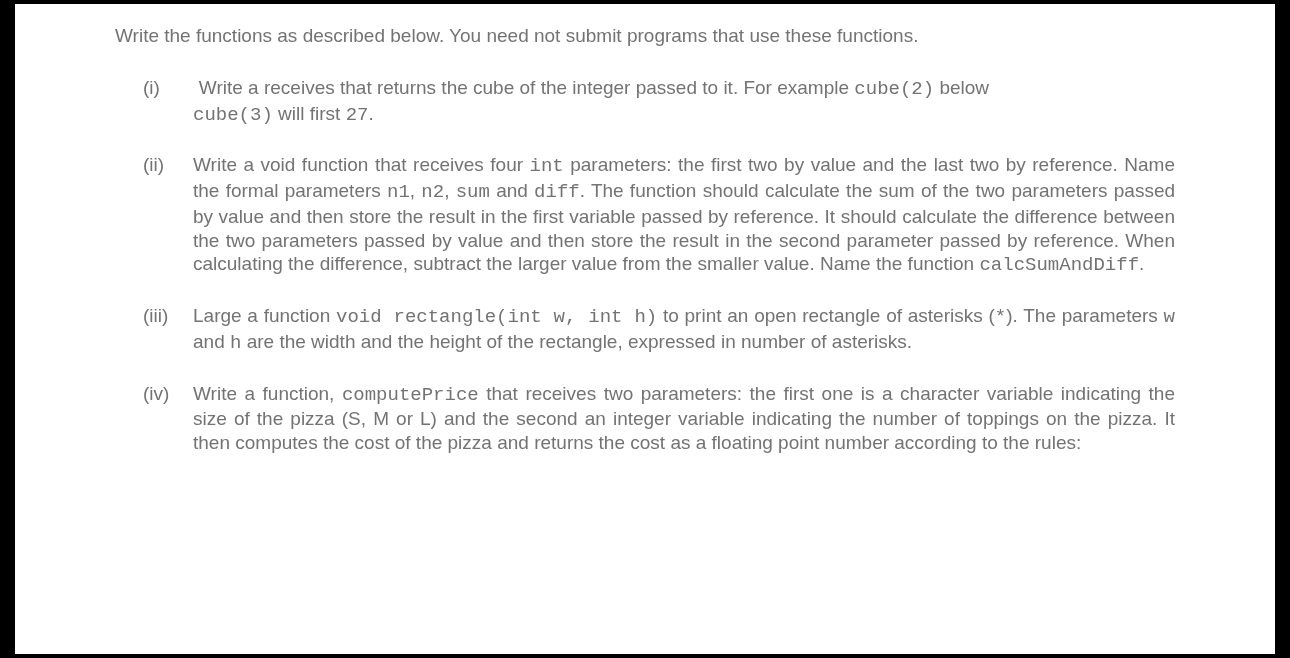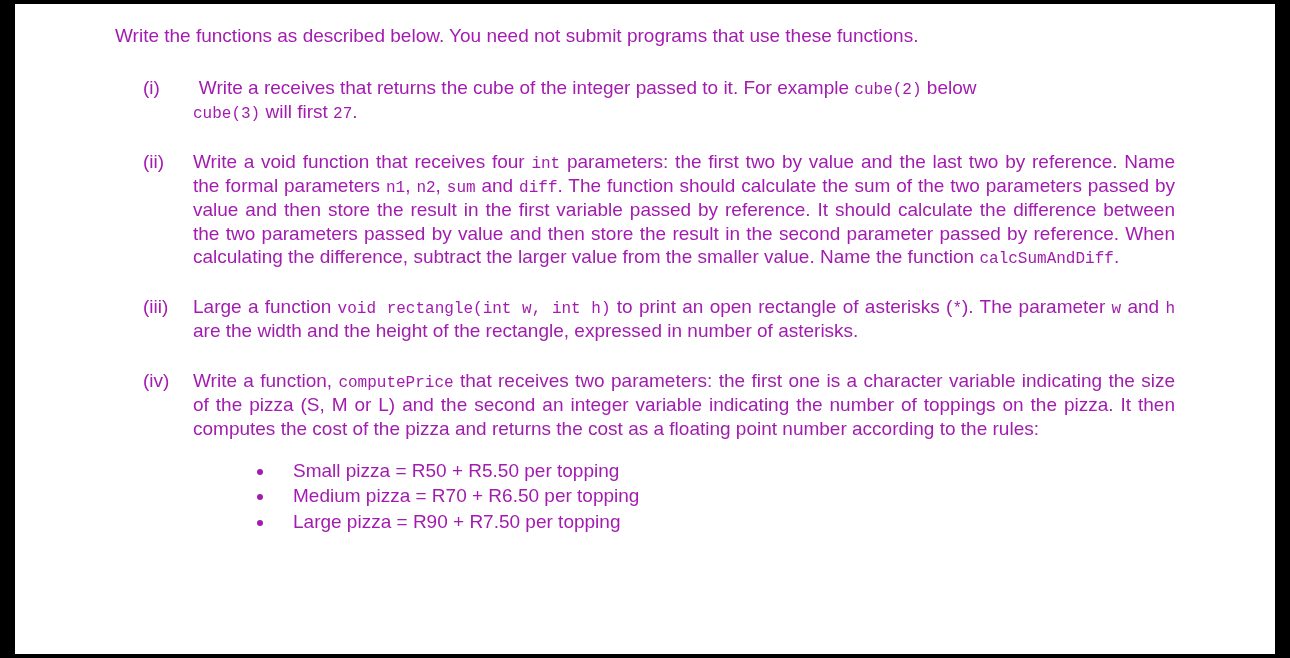--- a/index.html
+++ b/index.html
@@ -10,21 +10,21 @@
       align-items: flex-start;
       min-height: 658px;
       font-family: Arial, Helvetica, sans-serif;
     }
     .page {
       background: #fff;
       width: 1260px;
       min-height: 650px;
       margin: 4px auto;
       padding: 20px 100px 30px 100px;
-      color: #a21caf;
+      color: #737373;
       font-size: 19px;
       line-height: 1.25;
     }
     .intro { margin-bottom: 28px; }
     .item { margin-bottom: 26px; padding-left: 30px; }
     .item-label {
       display: inline-block;
       min-width: 40px;
       margin-left: -2px;
     }
@@ -35,21 +35,21 @@
       text-align: justify;
       padding-left: 48px;
       margin-top: 16px;
     }
     .item-ii, .item-iii, .item-iv { }
     .item-ii .item-label, .item-iii .item-label, .item-iv .item-label {
       float: left;
     }
     code, .mono {
       font-family: "Courier New", Courier, monospace;
-      font-size: 16px;
+      font-size: 19px;
     }
     .rules-list {
       list-style: disc;
       padding-left: 130px;
       margin-top: 18px;
     }
     .rules-list li { margin-bottom: 2px; padding-left: 18px; }
     .clearfix::after { content: ""; display: table; clear: both; }
   </style>
 </head>
@@ -71,29 +71,24 @@
   <div class="item item-ii clearfix">
     <span class="item-label">(ii)</span>
     <div class="item-body">
       <span>Write a void function that receives four </span><code>int</code><span> parameters: the first two by value and the last two by reference. Name the formal parameters </span><code>n1</code><span>, </span><code>n2</code><span>, </span><code>sum</code><span> and </span><code>diff</code><span>. The function should calculate the sum of the two parameters passed by value and then store the result in the first variable passed by reference. It should calculate the difference between the two parameters passed by value and then store the result in the second parameter passed by reference.  When calculating the difference, subtract the larger value from the smaller value. Name the function </span><code>calcSumAndDiff</code><span>.</span>
     </div>
   </div>
 
   <div class="item item-iii clearfix">
     <span class="item-label">(iii)</span>
     <div class="item-body">
-      <span>Large a function </span><code>void rectangle(int w, int h)</code><span> to print an open rectangle of asterisks (</span><code>*</code><span>). The parameter </span><code>w</code><span> and </span><code>h</code><span> are the width and the height of the rectangle, expressed in number of asterisks.</span>
+      <span>Large a function </span><code>void rectangle(int w, int h)</code><span> to print an open rectangle of asterisks (</span><code>*</code><span>). The parameters </span><code>w</code><span> and </span><code>h</code><span> are the width and the height of the rectangle, expressed in number of asterisks.</span>
     </div>
   </div>
 
   <div class="item item-iv clearfix">
     <span class="item-label">(iv)</span>
     <div class="item-body">
       <span>Write a function, </span><code>computePrice</code><span> that receives two parameters: the first one is a character variable indicating the size of the pizza (S, M or L) and the second an integer variable indicating the number of toppings on the pizza. It then computes the cost of the pizza and returns the cost as a floating point number according to the rules:</span>
     </div>
-    <ul class="rules-list">
-      <li>Small pizza = R50 + R5.50 per topping</li>
-      <li>Medium pizza = R70 + R6.50 per topping</li>
-      <li>Large pizza = R90 + R7.50 per topping</li>
-    </ul>
   </div>
 
 </div>
 
 </body></html>

